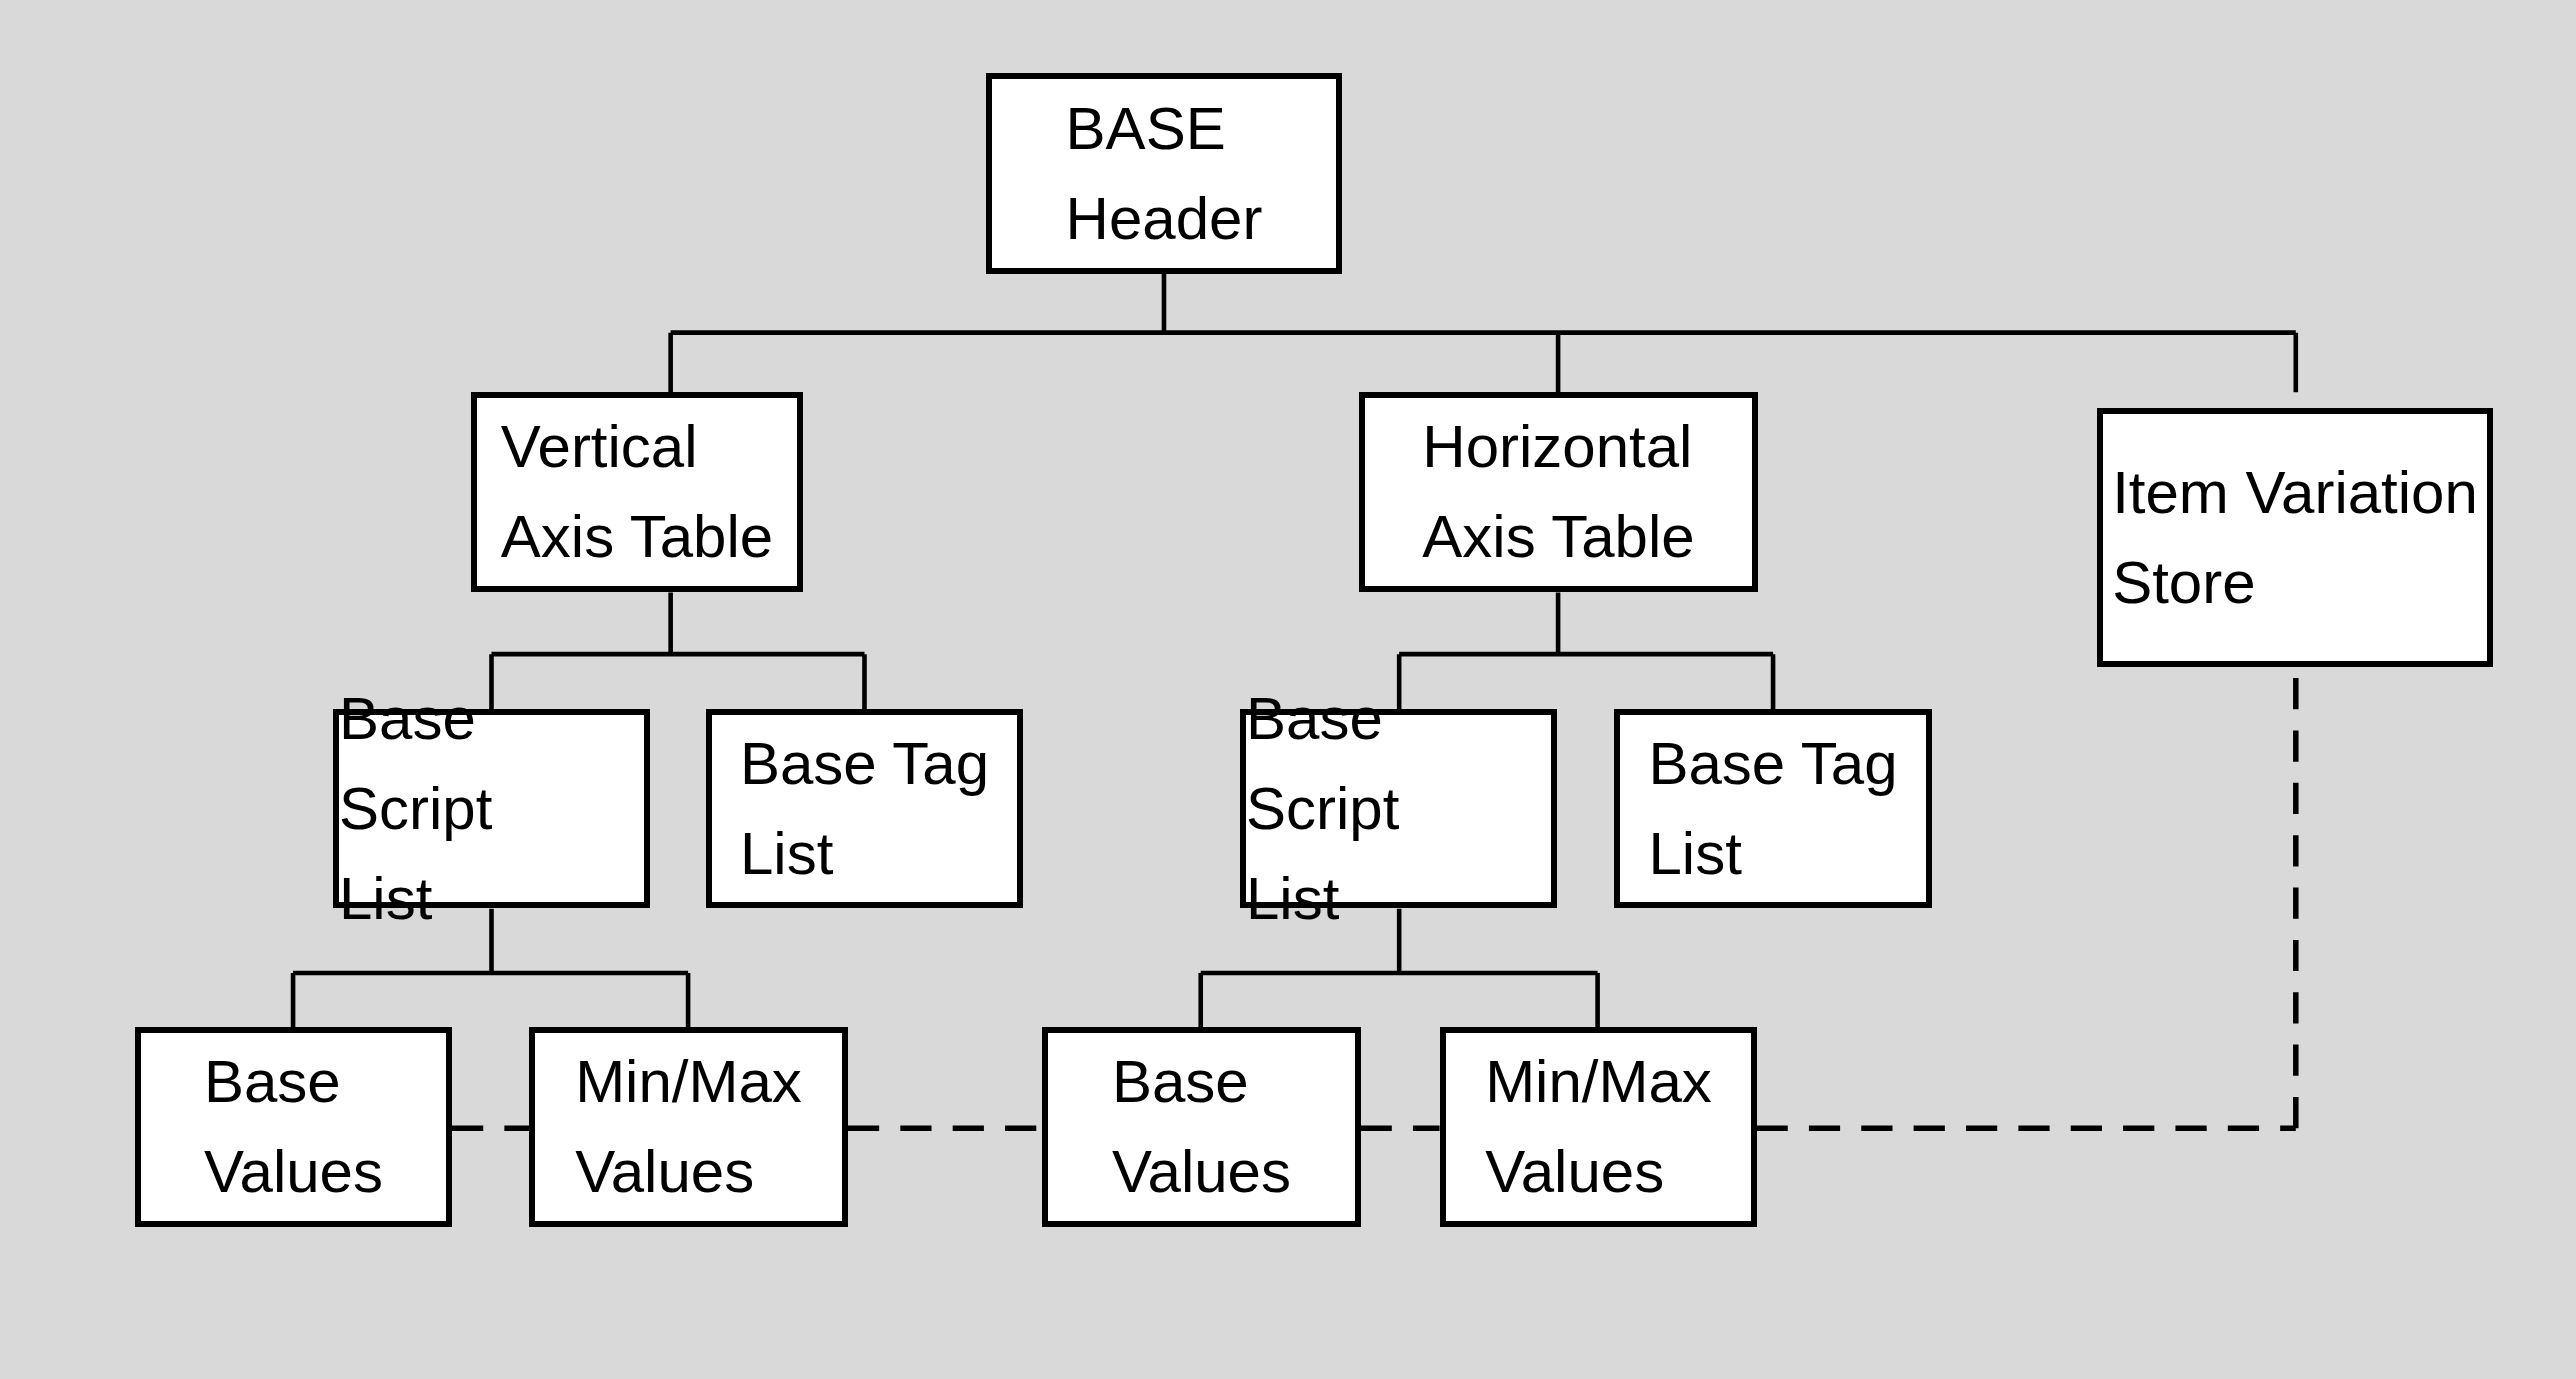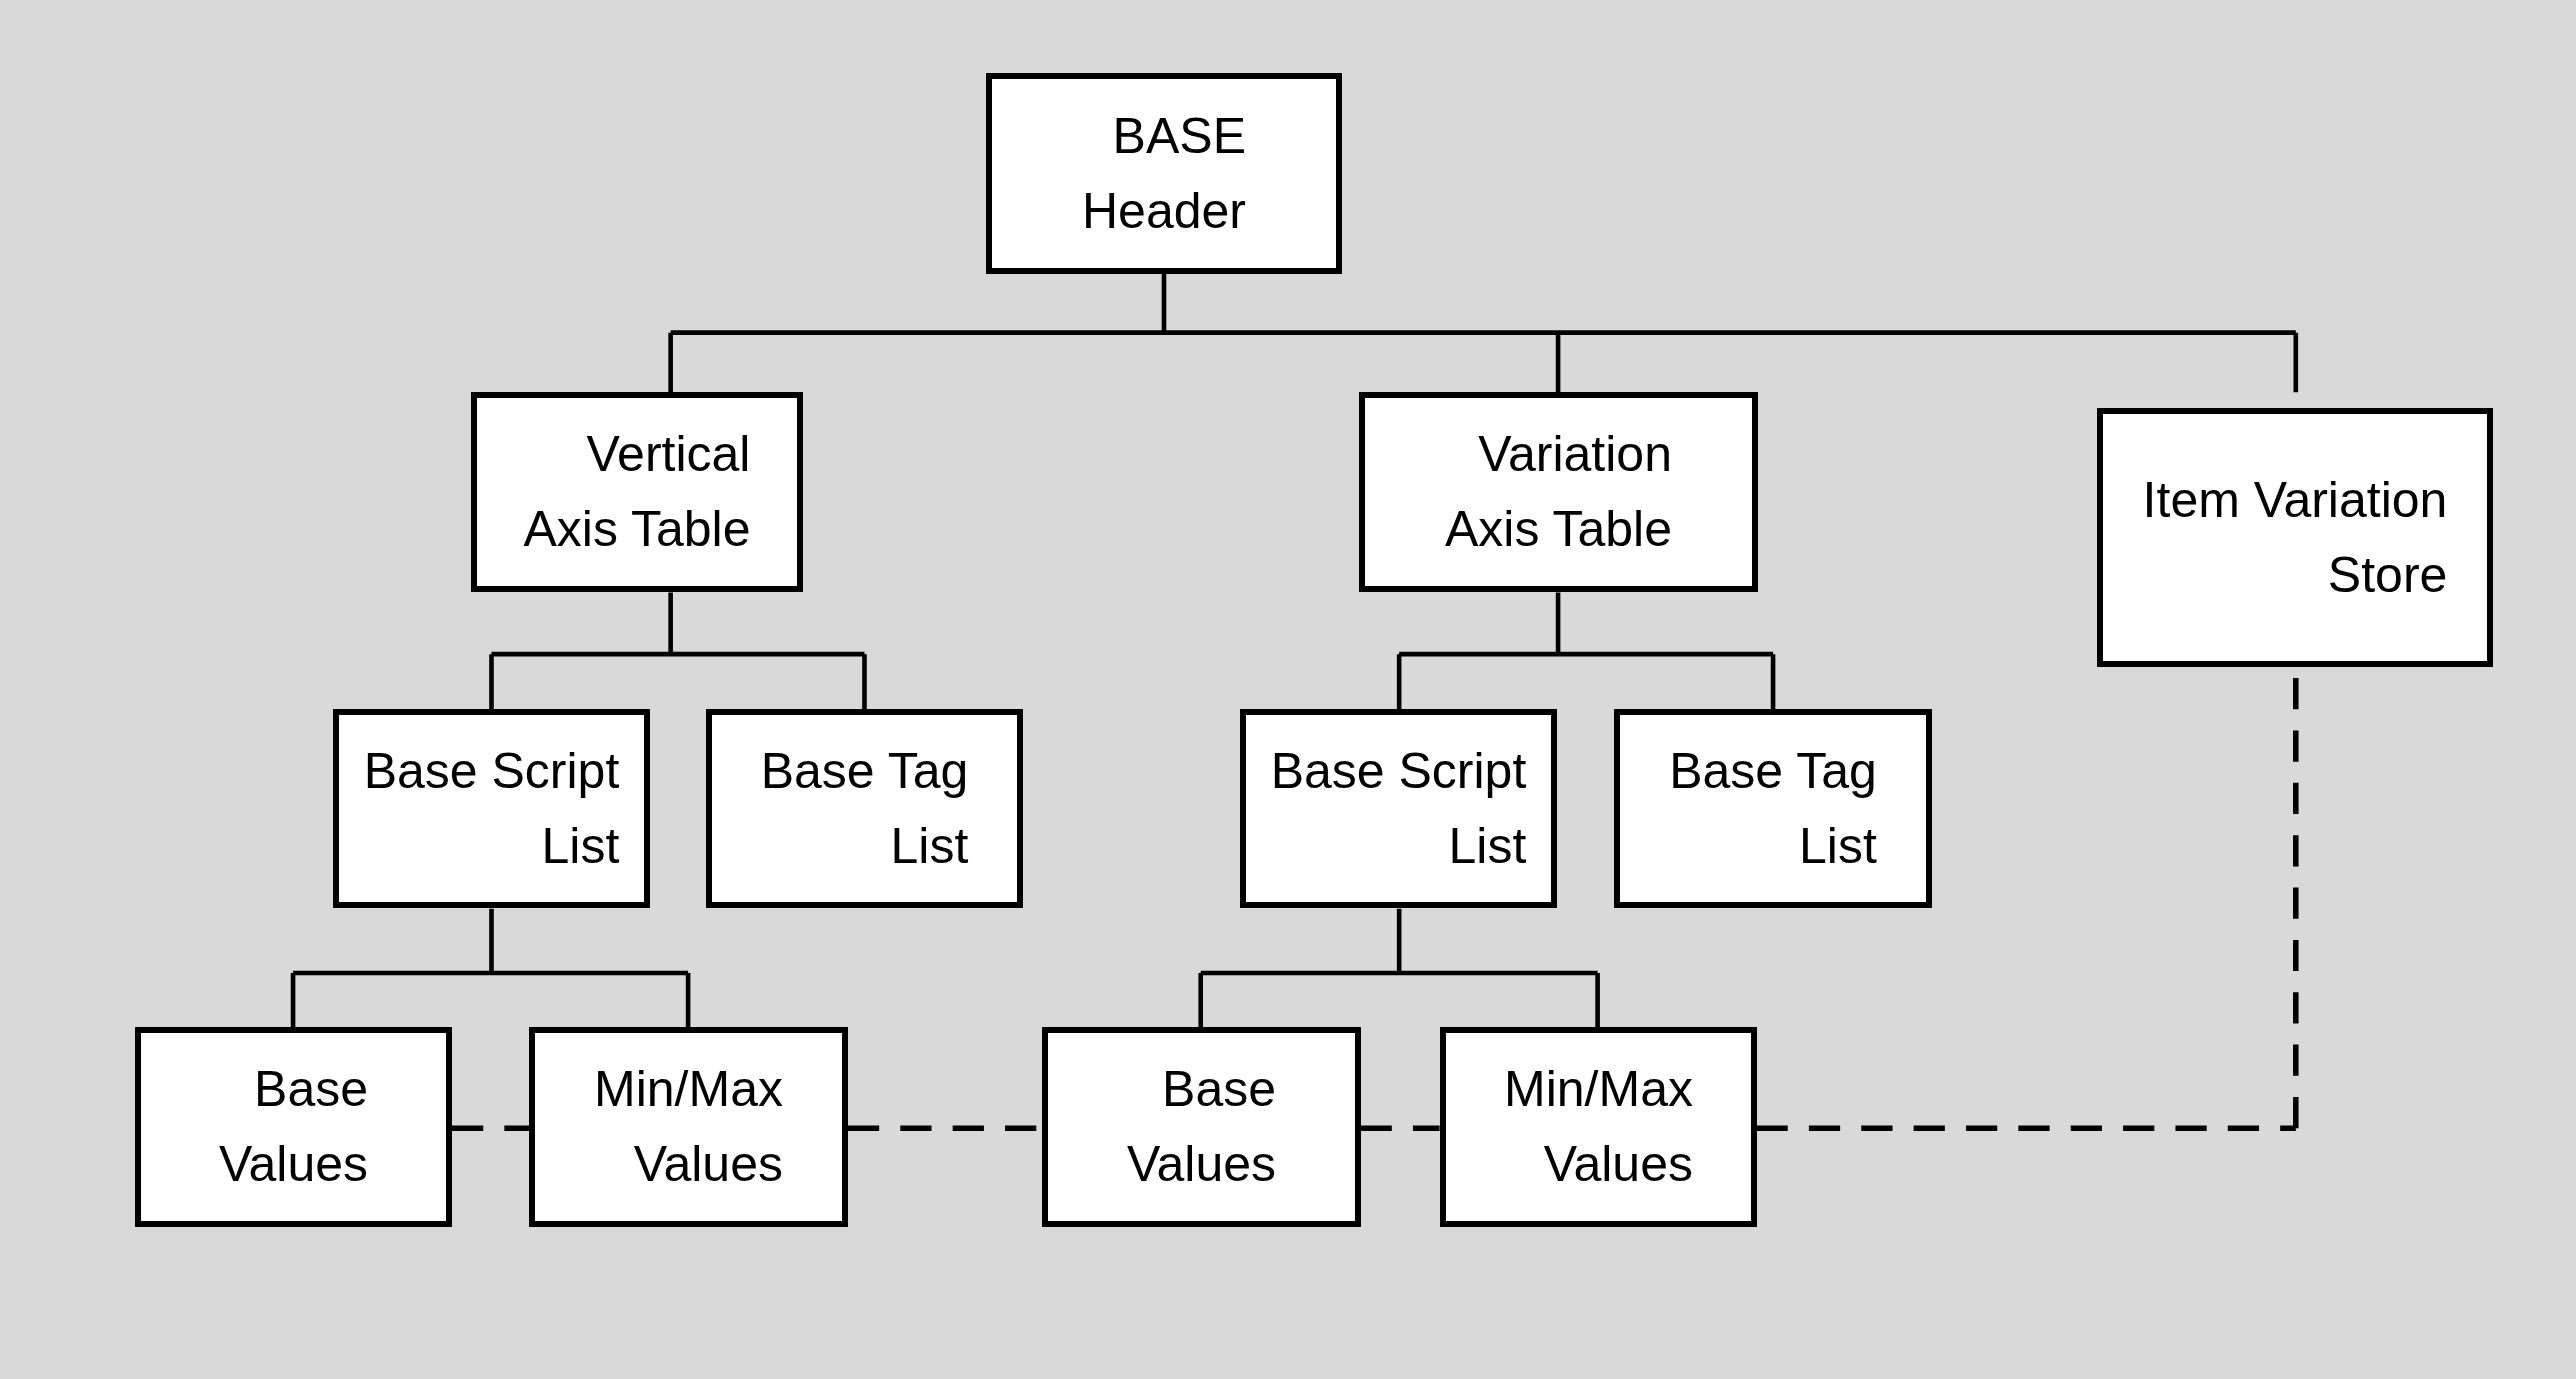--- a/index.html
+++ b/index.html
@@ -16,22 +16,22 @@
     width: 2576px; height: 1380px;
   }
   .node {
     position: absolute;
     background: #ffffff;
     border: 6.4px solid #000000;
     color: #000000;
     display: flex;
     align-items: center;
     justify-content: center;
-    text-align: right;
-    font-size: 50px;
+    text-align: left;
+    font-size: 60px;
     line-height: 1.5;
   }
   .node .label { white-space: pre-line; }
 </style>
 </head>
 <body>
 
 <svg class="connector-layer" viewBox="0 0 2804 1502" aria-hidden="true">
 
   <path d="M1267 298 V362 M730 362 H2499 M730 362 V427 M1696 362 V427 M2499 362 V427" fill="none" stroke="#000000" stroke-width="5"></path>
@@ -56,21 +56,21 @@
   <span class="label">BASE
 Header</span>
 </div>
 
 <div class="node" style="left:471px;  top:392px; width:332px; height:200px;">
   <span class="label">Vertical
 Axis Table</span>
 </div>
 
 <div class="node" style="left:1359px; top:392px; width:399px; height:200px;">
-  <span class="label">Variation
+  <span class="label">Horizontal
 Axis Table</span>
 </div>
 
 <div class="node" style="left:2097px; top:392px; width:396px; height:259px;margin-top:16px;">
   <span class="label">Item Variation
 Store</span>
 </div>
 
 <div class="node" style="left:333px;  top:709px; width:317px; height:199px;">
   <span class="label">Base Script

